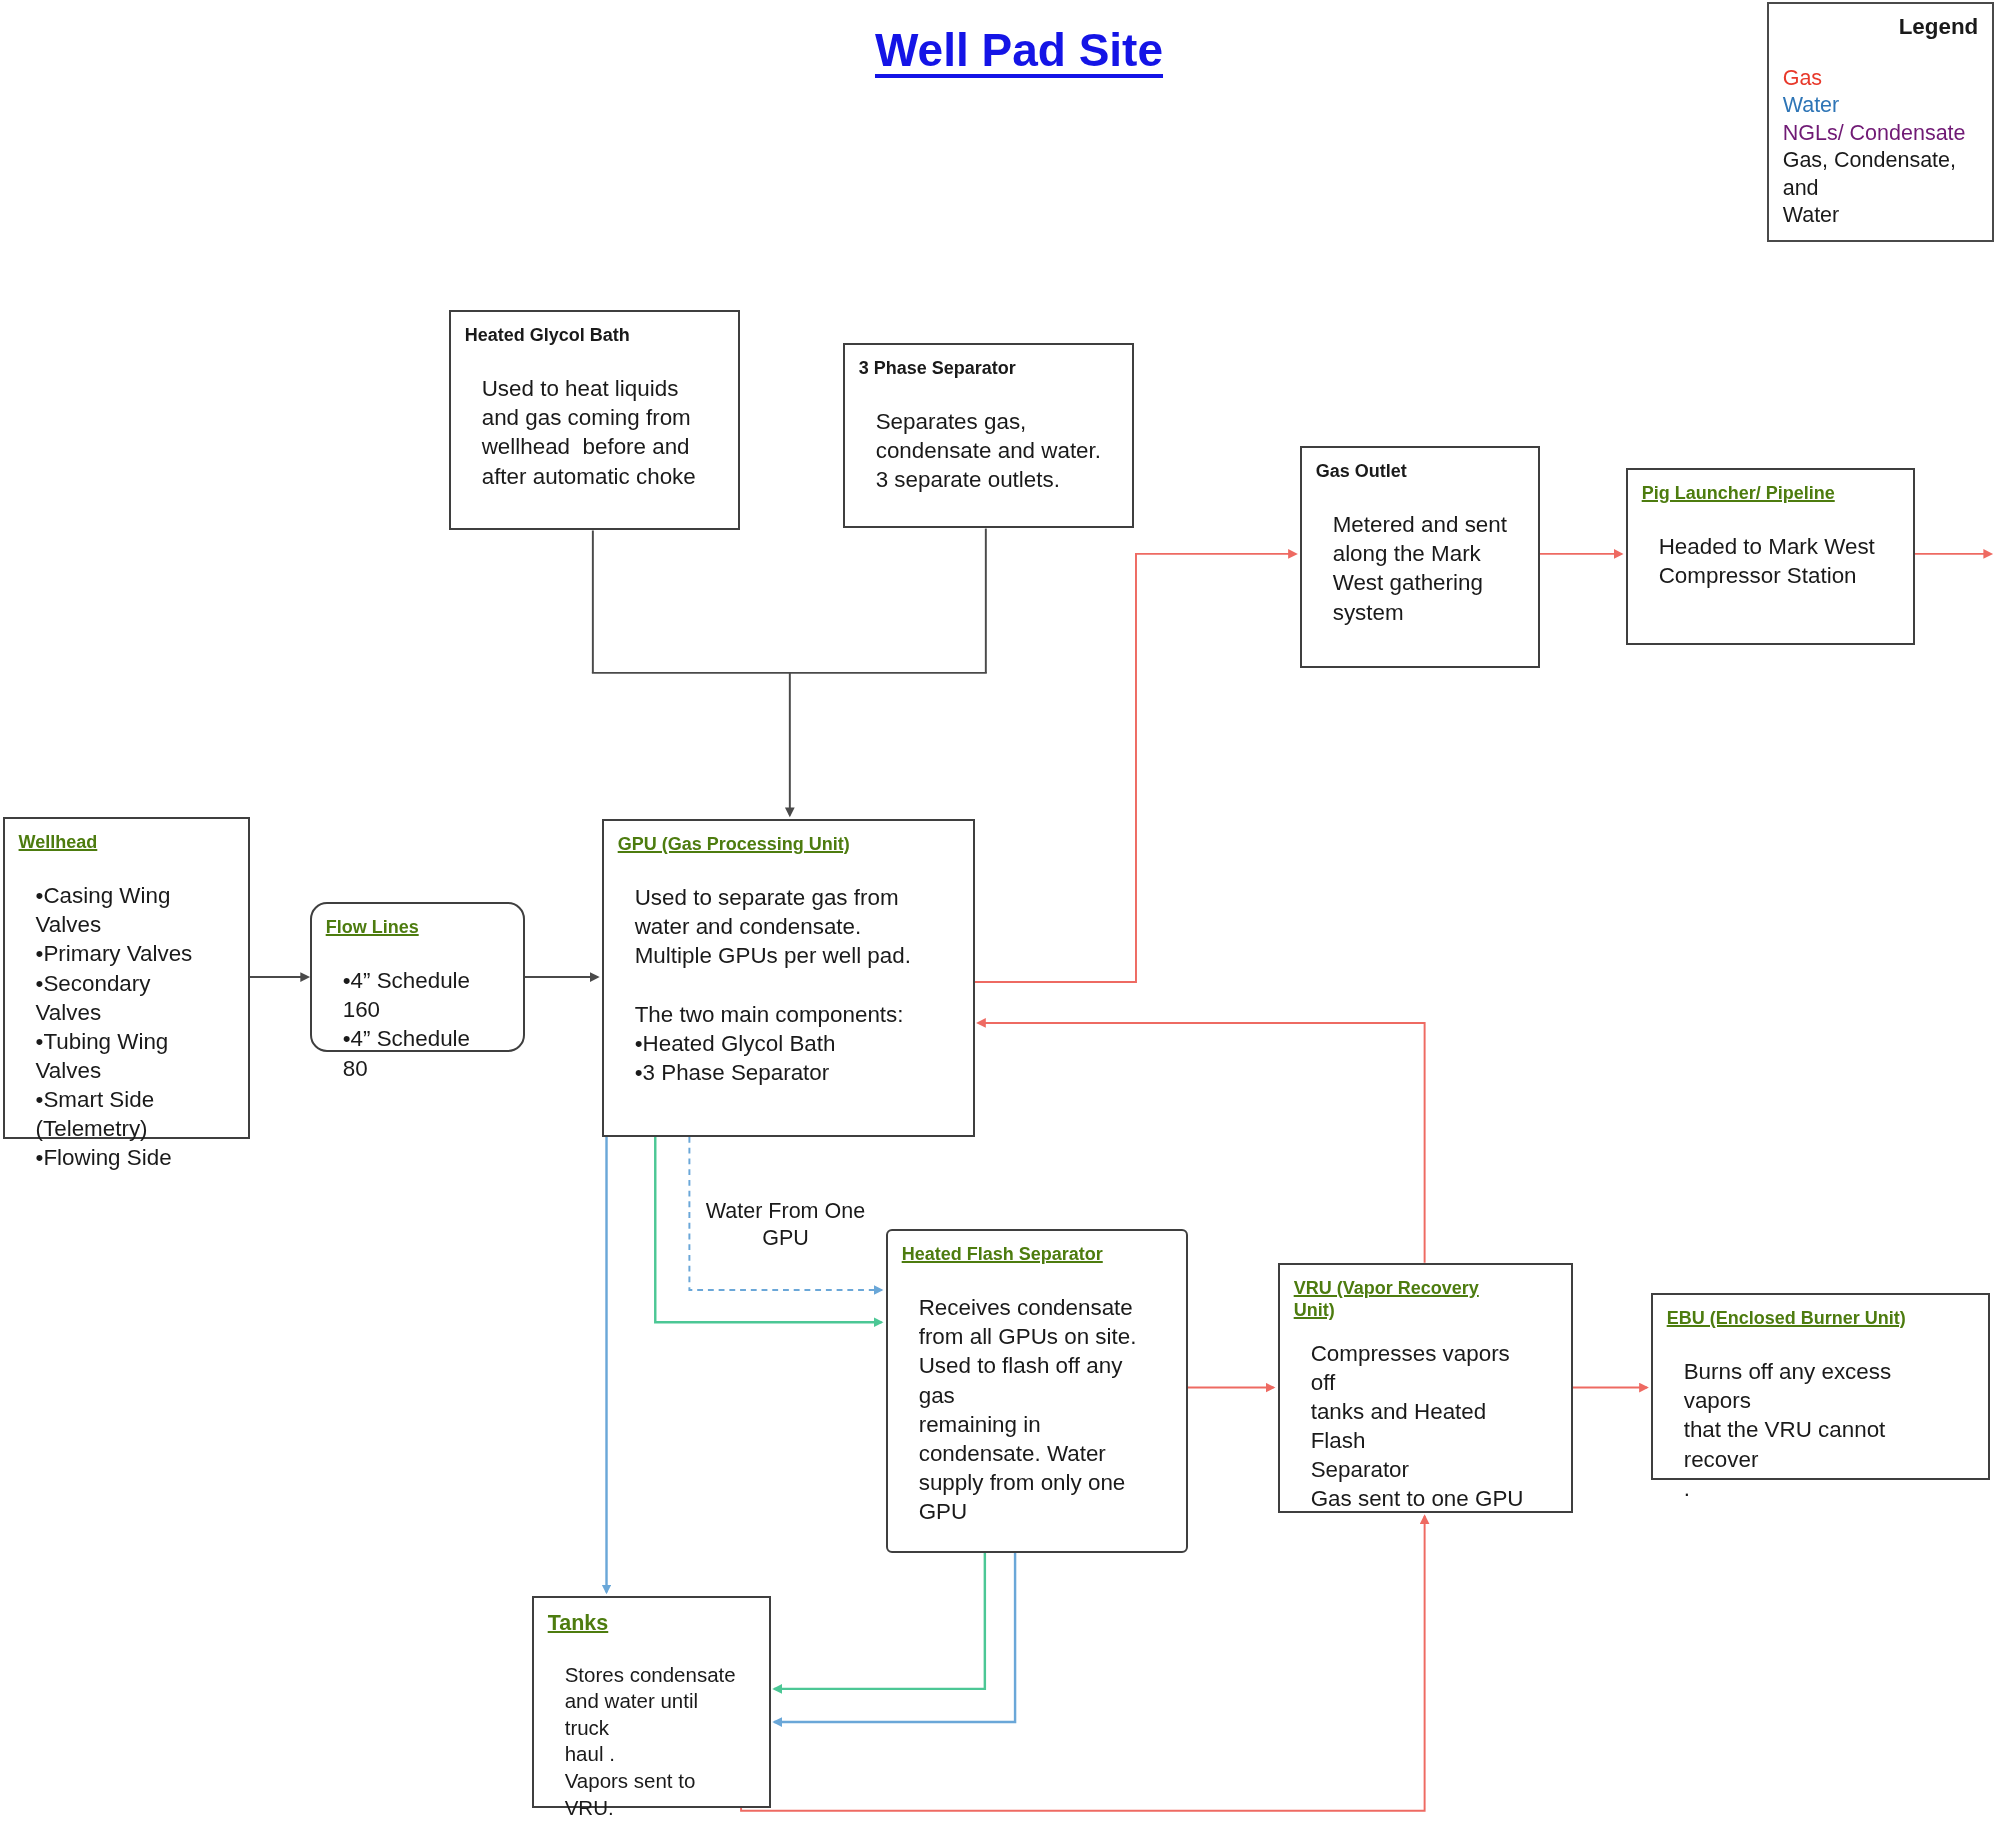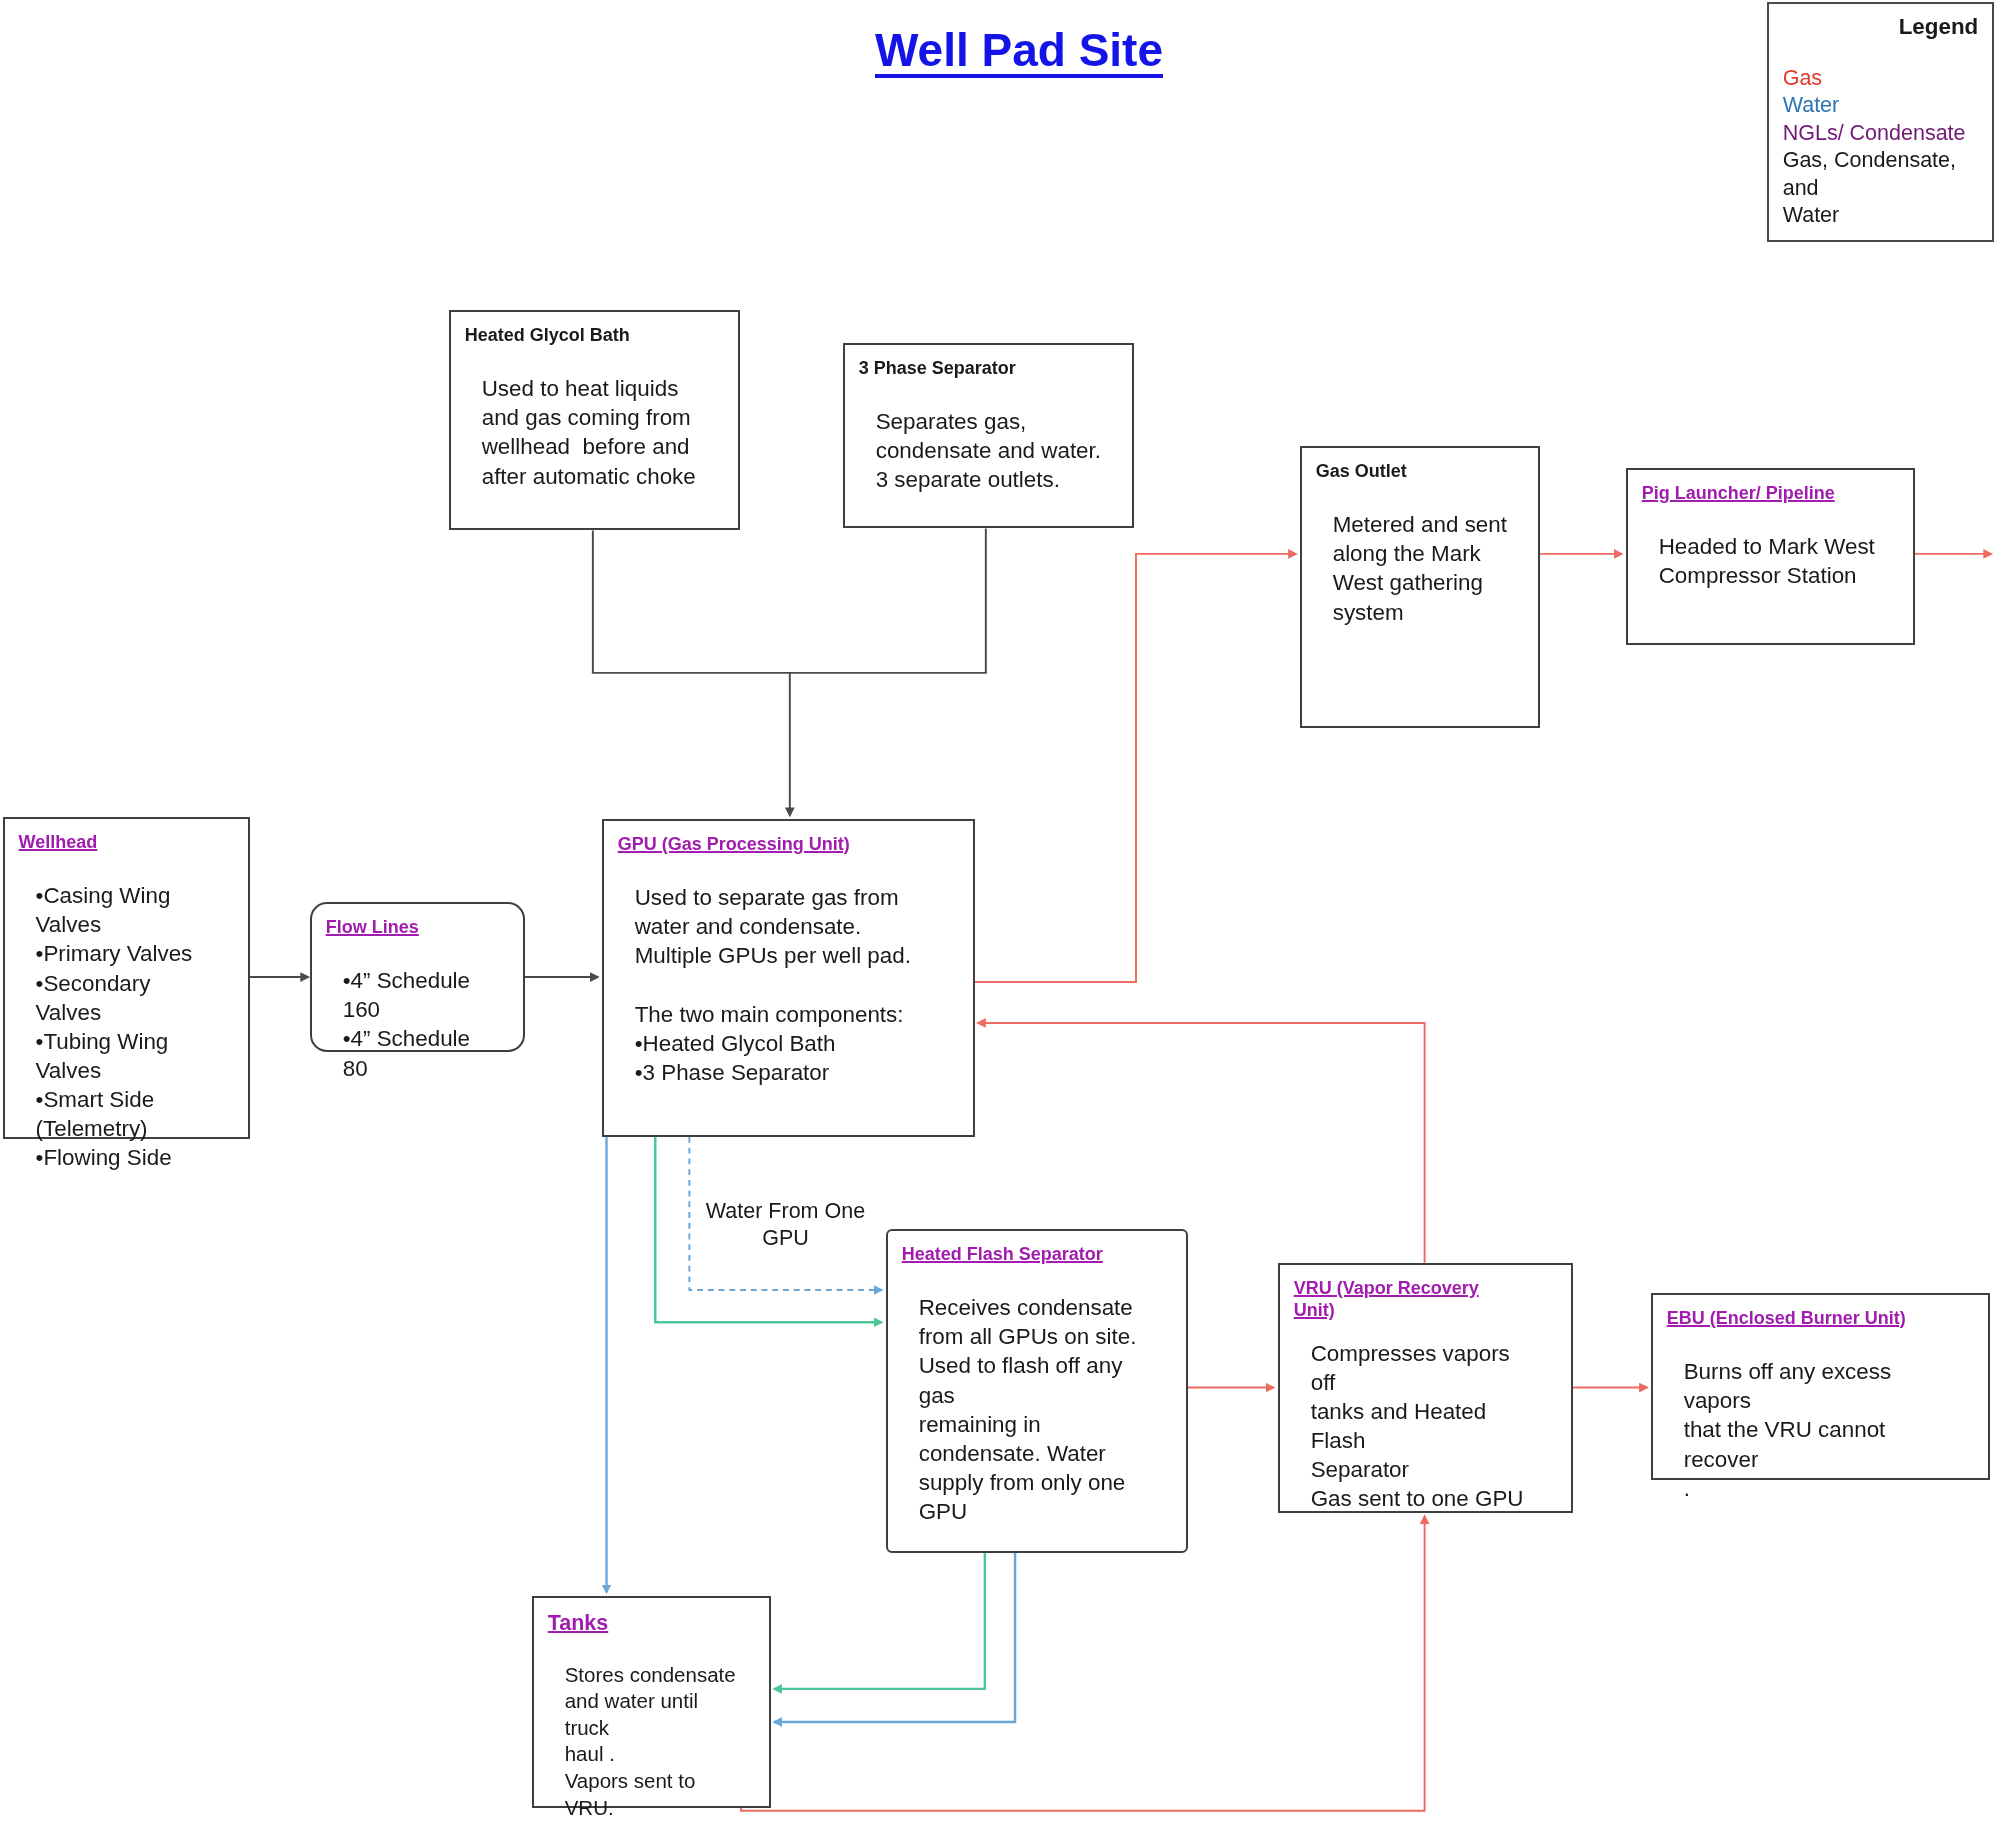--- a/index.html
+++ b/index.html
@@ -13,21 +13,21 @@
     text-decoration:underline;text-decoration-thickness:3.9px;text-underline-offset:7.8px;
   }
   .box{
     position:absolute;background:#ffffff;border:2px solid #3f3f3f;
     padding:11.7px 13.7px;box-sizing:border-box;
   }
   .box-title{
     font-size:18px;font-weight:bold;line-height:1.25;margin:0 0 28px 0;
     white-space:pre-line;color:#1a1a1a;
   }
-  .t-blue .box-title{color:#a21caf;text-decoration:underline;text-decoration-thickness:2px;}
+  .t-blue .box-title{color:#4d7c0f;text-decoration:underline;text-decoration-thickness:2px;}
   .box-body{
     font-size:22.4px;line-height:1.3;white-space:pre-line;color:#1a1a1a;margin:17px;
   }
   .box.small .box-title{font-size:21.5px;margin-bottom:25px;}
   .box.small .box-body{font-size:20.5px;}
 
   .legend{
     position:absolute;left:1767px;top:2px;width:227px;min-height:217px;
     border:2px solid #4a4a4a;background:#fff;padding:9.8px 13.7px;box-sizing:border-box;
   }
@@ -110,21 +110,21 @@
 after automatic choke</div>
   </div>
 
   <div class="box" style="left:843px;top:343px;width:291px;height:185px;">
     <div class="box-title">3 Phase Separator</div>
     <div class="box-body">Separates gas,
 condensate and water.
 3 separate outlets.</div>
   </div>
 
-  <div class="box" style="left:1300px;top:446px;width:240px;height:282px;">
+  <div class="box" style="left:1300px;top:446px;width:240px;height:222px;">
     <div class="box-title">Gas Outlet</div>
     <div class="box-body">Metered and sent
 along the Mark
 West gathering
 system</div>
   </div>
 
   <div class="box t-blue" style="left:1626px;top:468px;width:289px;height:177px;">
     <div class="box-title">Pig Launcher/ Pipeline</div>
     <div class="box-body">Headed to Mark West

